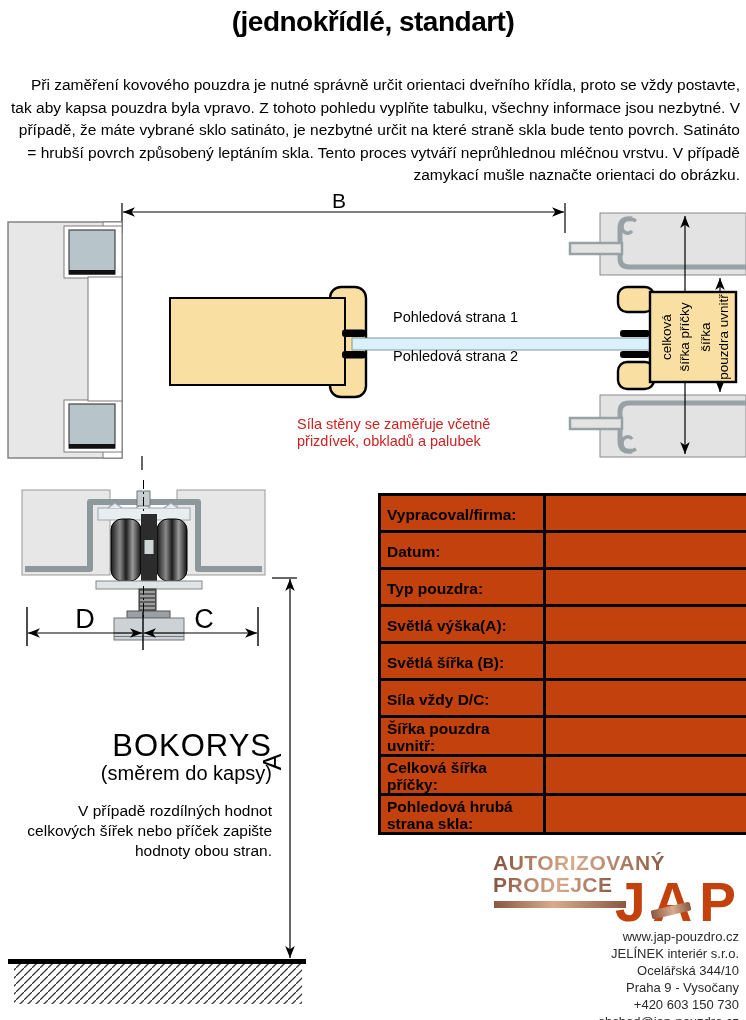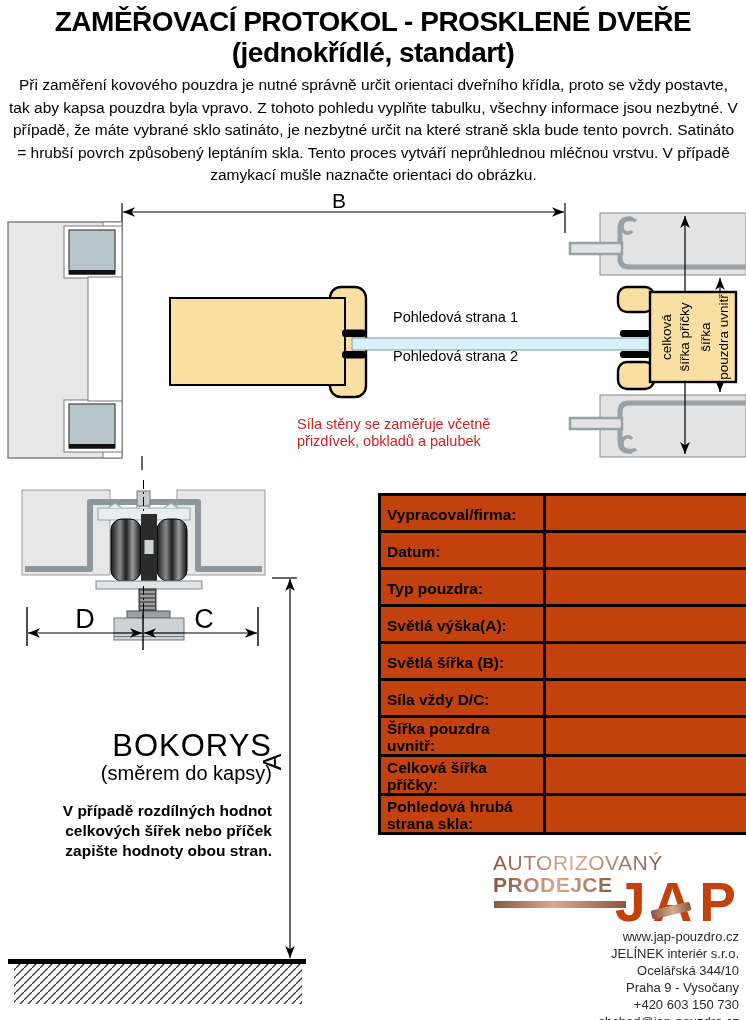--- a/index.html
+++ b/index.html
@@ -7,45 +7,45 @@
     position:relative;width:746px;height:1020px;background:#fff;overflow:hidden;
     font-family:"Liberation Sans", sans-serif;color:#000;
   }
   
   .title{
     position:absolute;left:0;top:6px;width:746px;text-align:center;
     font-weight:bold;font-size:28px;line-height:31px;letter-spacing:-0.5px;
   }
   .intro{
     position:absolute;left:7px;top:74px;width:733px;
-    font-size:15.5px;line-height:22.6px;text-align:center;
+    font-size:15.5px;line-height:22.6px;text-align:right;
   }
   
   .svg-top{position:absolute;left:0;top:190px;}
   .svg-side{position:absolute;left:0;top:478px;}
   svg text{font-family:"Liberation Sans", sans-serif;}
   
   .bok-caption{position:absolute;left:16px;top:729px;width:256px;text-align:right;}
   .bok-caption .h{font-size:31px;font-weight:400;letter-spacing:1px;line-height:34px;}
   .bok-caption .s{font-size:20px;line-height:20px;}
-  .bok-caption .n{font-size:15.5px;line-height:20px;margin-top:18px;font-weight:bold;}
+  .bok-caption .n{font-size:15.5px;line-height:20px;margin-top:18px;}
   
   table.form{
     position:absolute;left:378px;top:493px;width:357px;
     border-collapse:collapse;table-layout:fixed;
   }
   table.form td{
     border:3px solid #000;height:32px;padding:2px 4px 0 6px;
     font-size:15.5px;font-weight:bold;line-height:17px;vertical-align:middle;
     background:#c2410c;
   }
   table.form td.lab{width:152px;}
   table.form td.val{width:197px;font-weight:normal;}
   
-  .badge1{position:absolute;left:493px;top:851px;font-size:21px;font-weight:normal;
+  .badge1{position:absolute;left:493px;top:851px;font-size:21px;font-weight:bold;
     letter-spacing:0.5px;color:#a9724e;
     background:linear-gradient(100deg,#8a5740 5%,#d9ab8c 45%,#91604a 95%);
     -webkit-background-clip:text;background-clip:text;-webkit-text-fill-color:transparent;}
   .badge2{position:absolute;left:493px;top:873px;font-size:21px;font-weight:bold;
     letter-spacing:0.5px;color:#a9724e;
     background:linear-gradient(100deg,#8a5740 5%,#d9ab8c 55%,#91604a 95%);
     -webkit-background-clip:text;background-clip:text;-webkit-text-fill-color:transparent;}
   .badge-bar{position:absolute;left:494px;top:901px;width:132px;height:7px;
     background:linear-gradient(90deg,#8a5740,#d9ab8c 45%,#8a5740);}
   .logo-jap{position:absolute;left:615px;top:877px;font-size:55px;font-weight:bold;
@@ -56,21 +56,20 @@
   .contact{position:absolute;right:7px;top:928px;text-align:right;
     font-size:13px;line-height:17px;color:#2b2b2b;}
   .contact div{white-space:nowrap;}
 </style>
 </head>
 <body>
 
 <div class="page">
 
   <div class="title">
-    <div>ZAMĚŘOVACÍ PROTOKOL - PROSKLENÉ DVEŘE</div>
     <div>(jednokřídlé, standart)</div>
   </div>
 
   <div class="intro">Při zaměření kovového pouzdra je nutné správně určit orientaci dveřního křídla, proto se vždy postavte, tak aby kapsa pouzdra byla vpravo. Z tohoto pohledu vyplňte tabulku, všechny informace jsou nezbytné. V případě, že máte vybrané sklo satináto, je nezbytné určit na které straně skla bude tento povrch. Satináto = hrubší povrch způsobený leptáním skla. Tento proces vytváří neprůhlednou mléčnou vrstvu. V případě zamykací mušle naznačte orientaci do obrázku.</div>
 
   <svg class="svg-top" width="746" height="288" viewBox="0 190 746 288">
     <defs>
       <marker id="arr1" viewBox="0 0 10 8" refX="10" refY="4" markerUnits="userSpaceOnUse" markerWidth="12" markerHeight="10" orient="auto-start-reverse">
         <path d="M0,0 L10,4 L0,8 L2.8,4 Z" fill="#000"></path>
       </marker>

